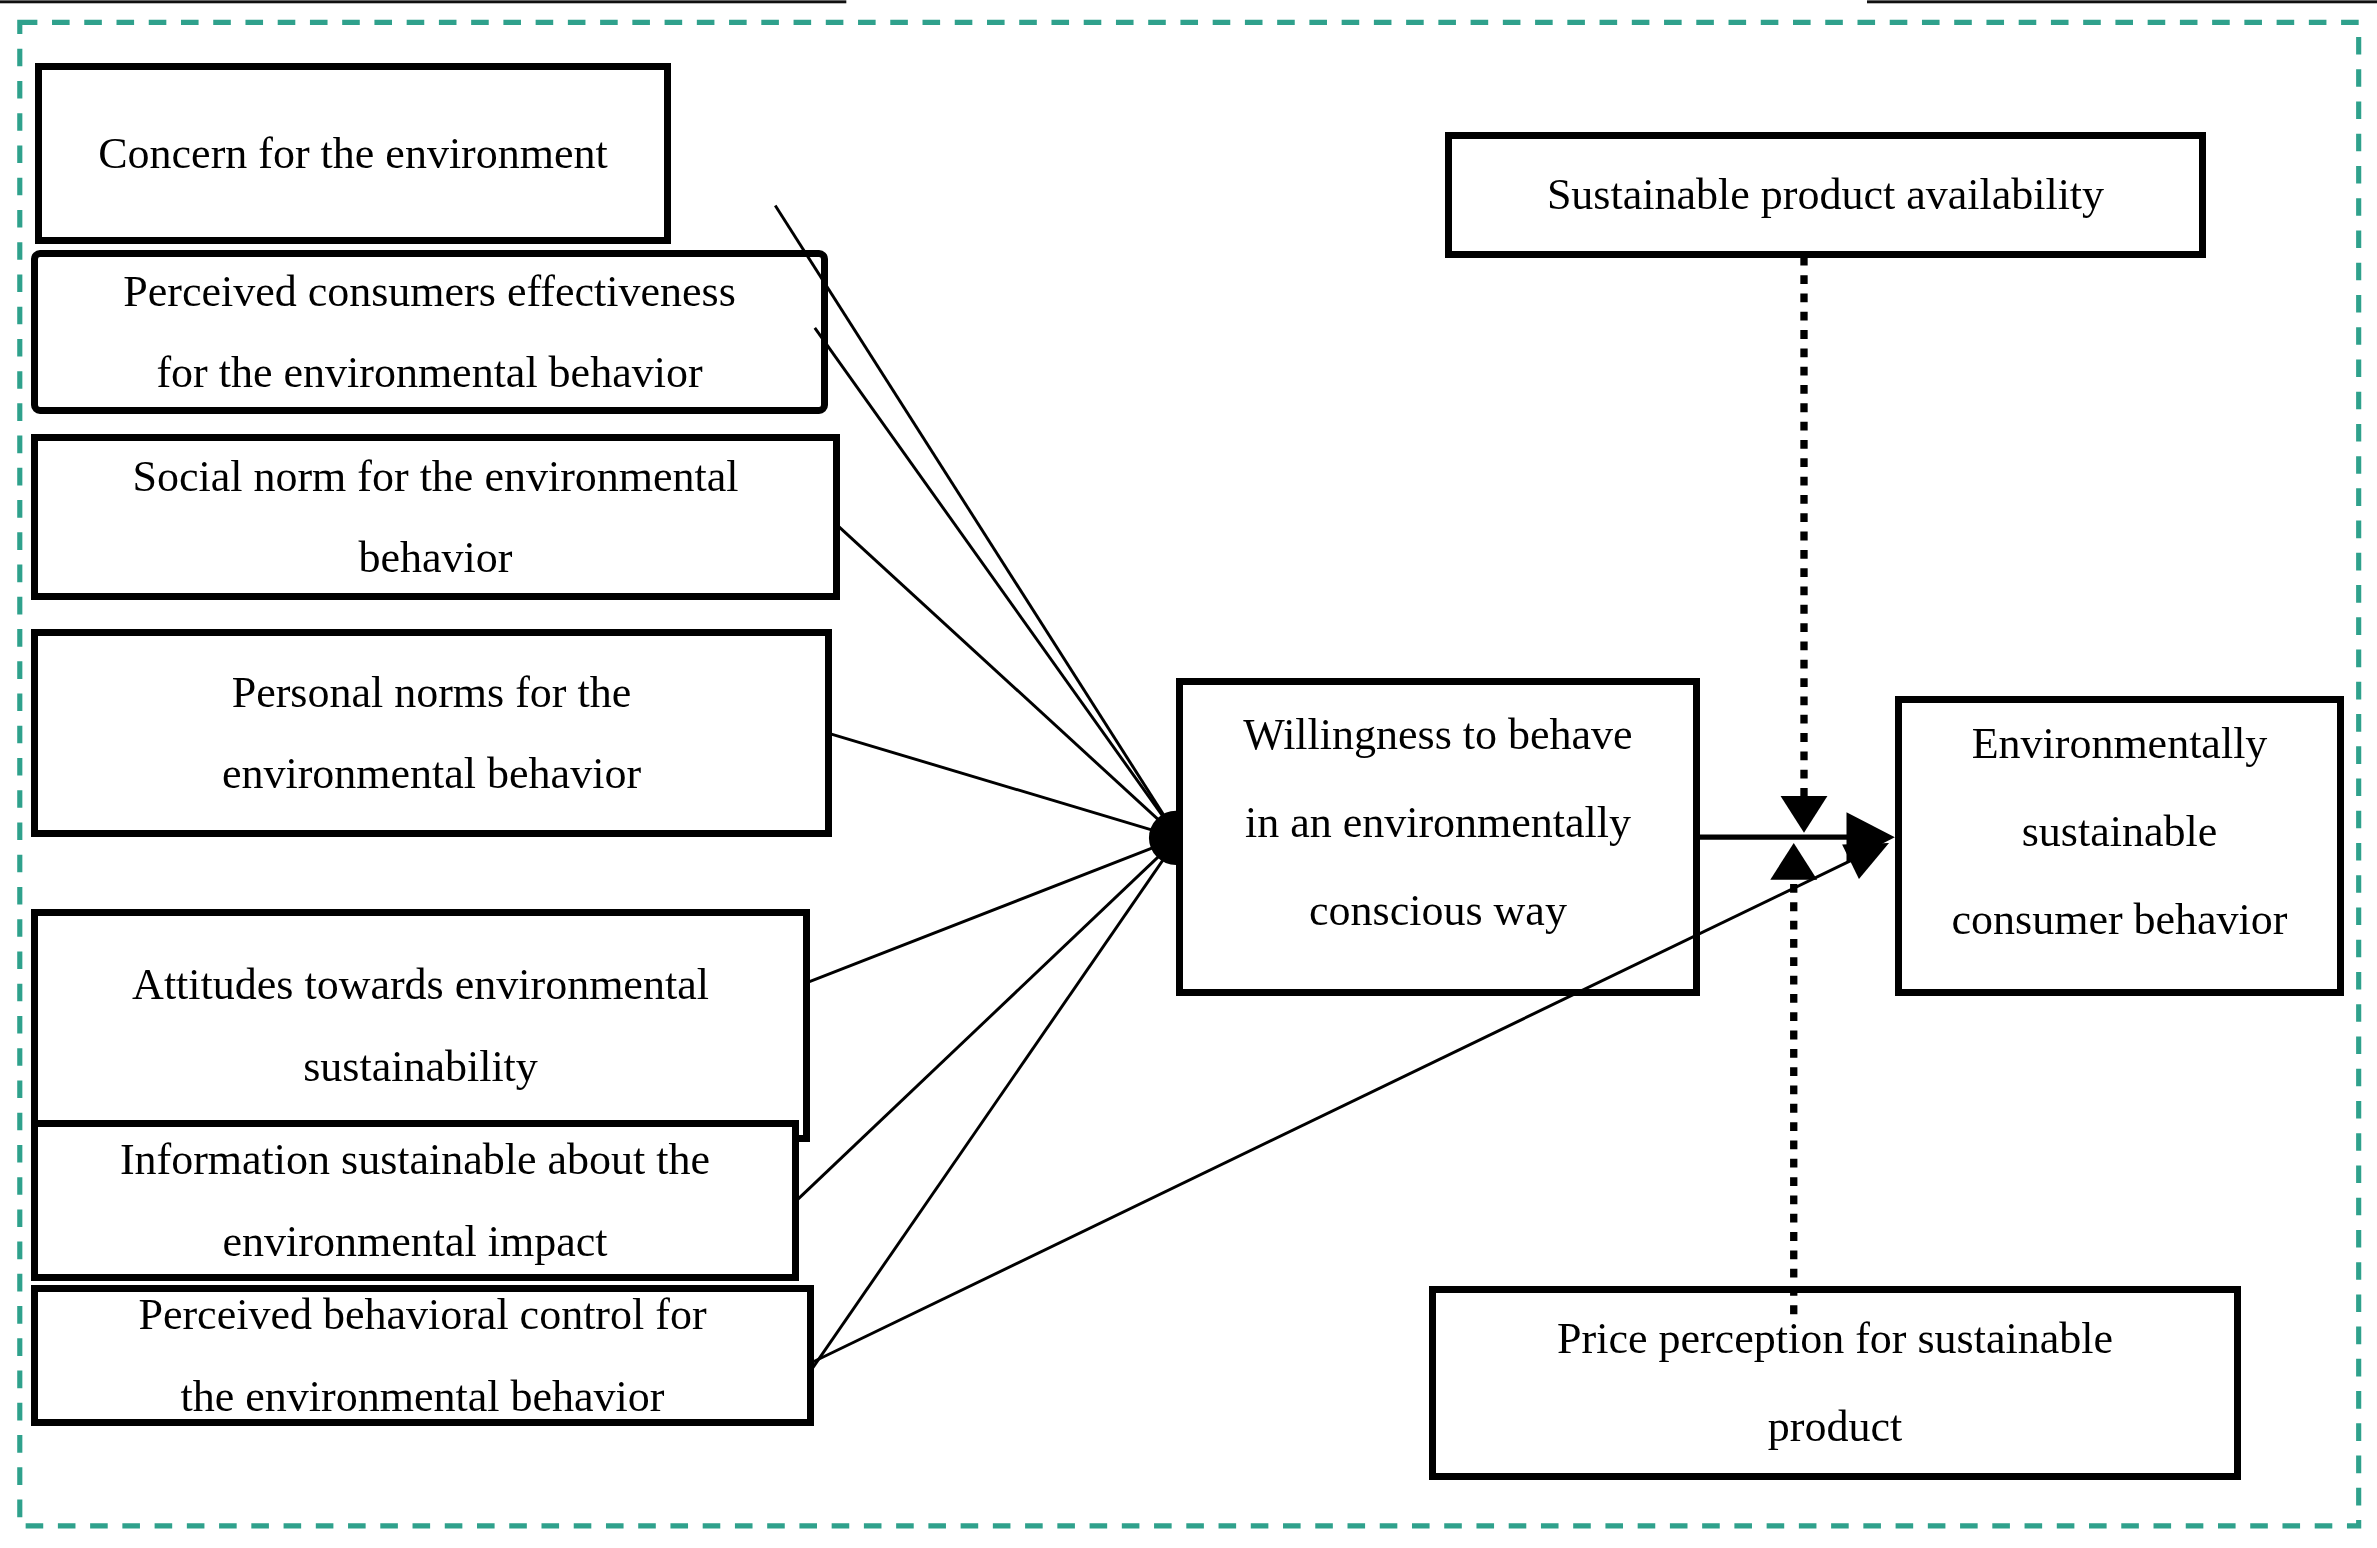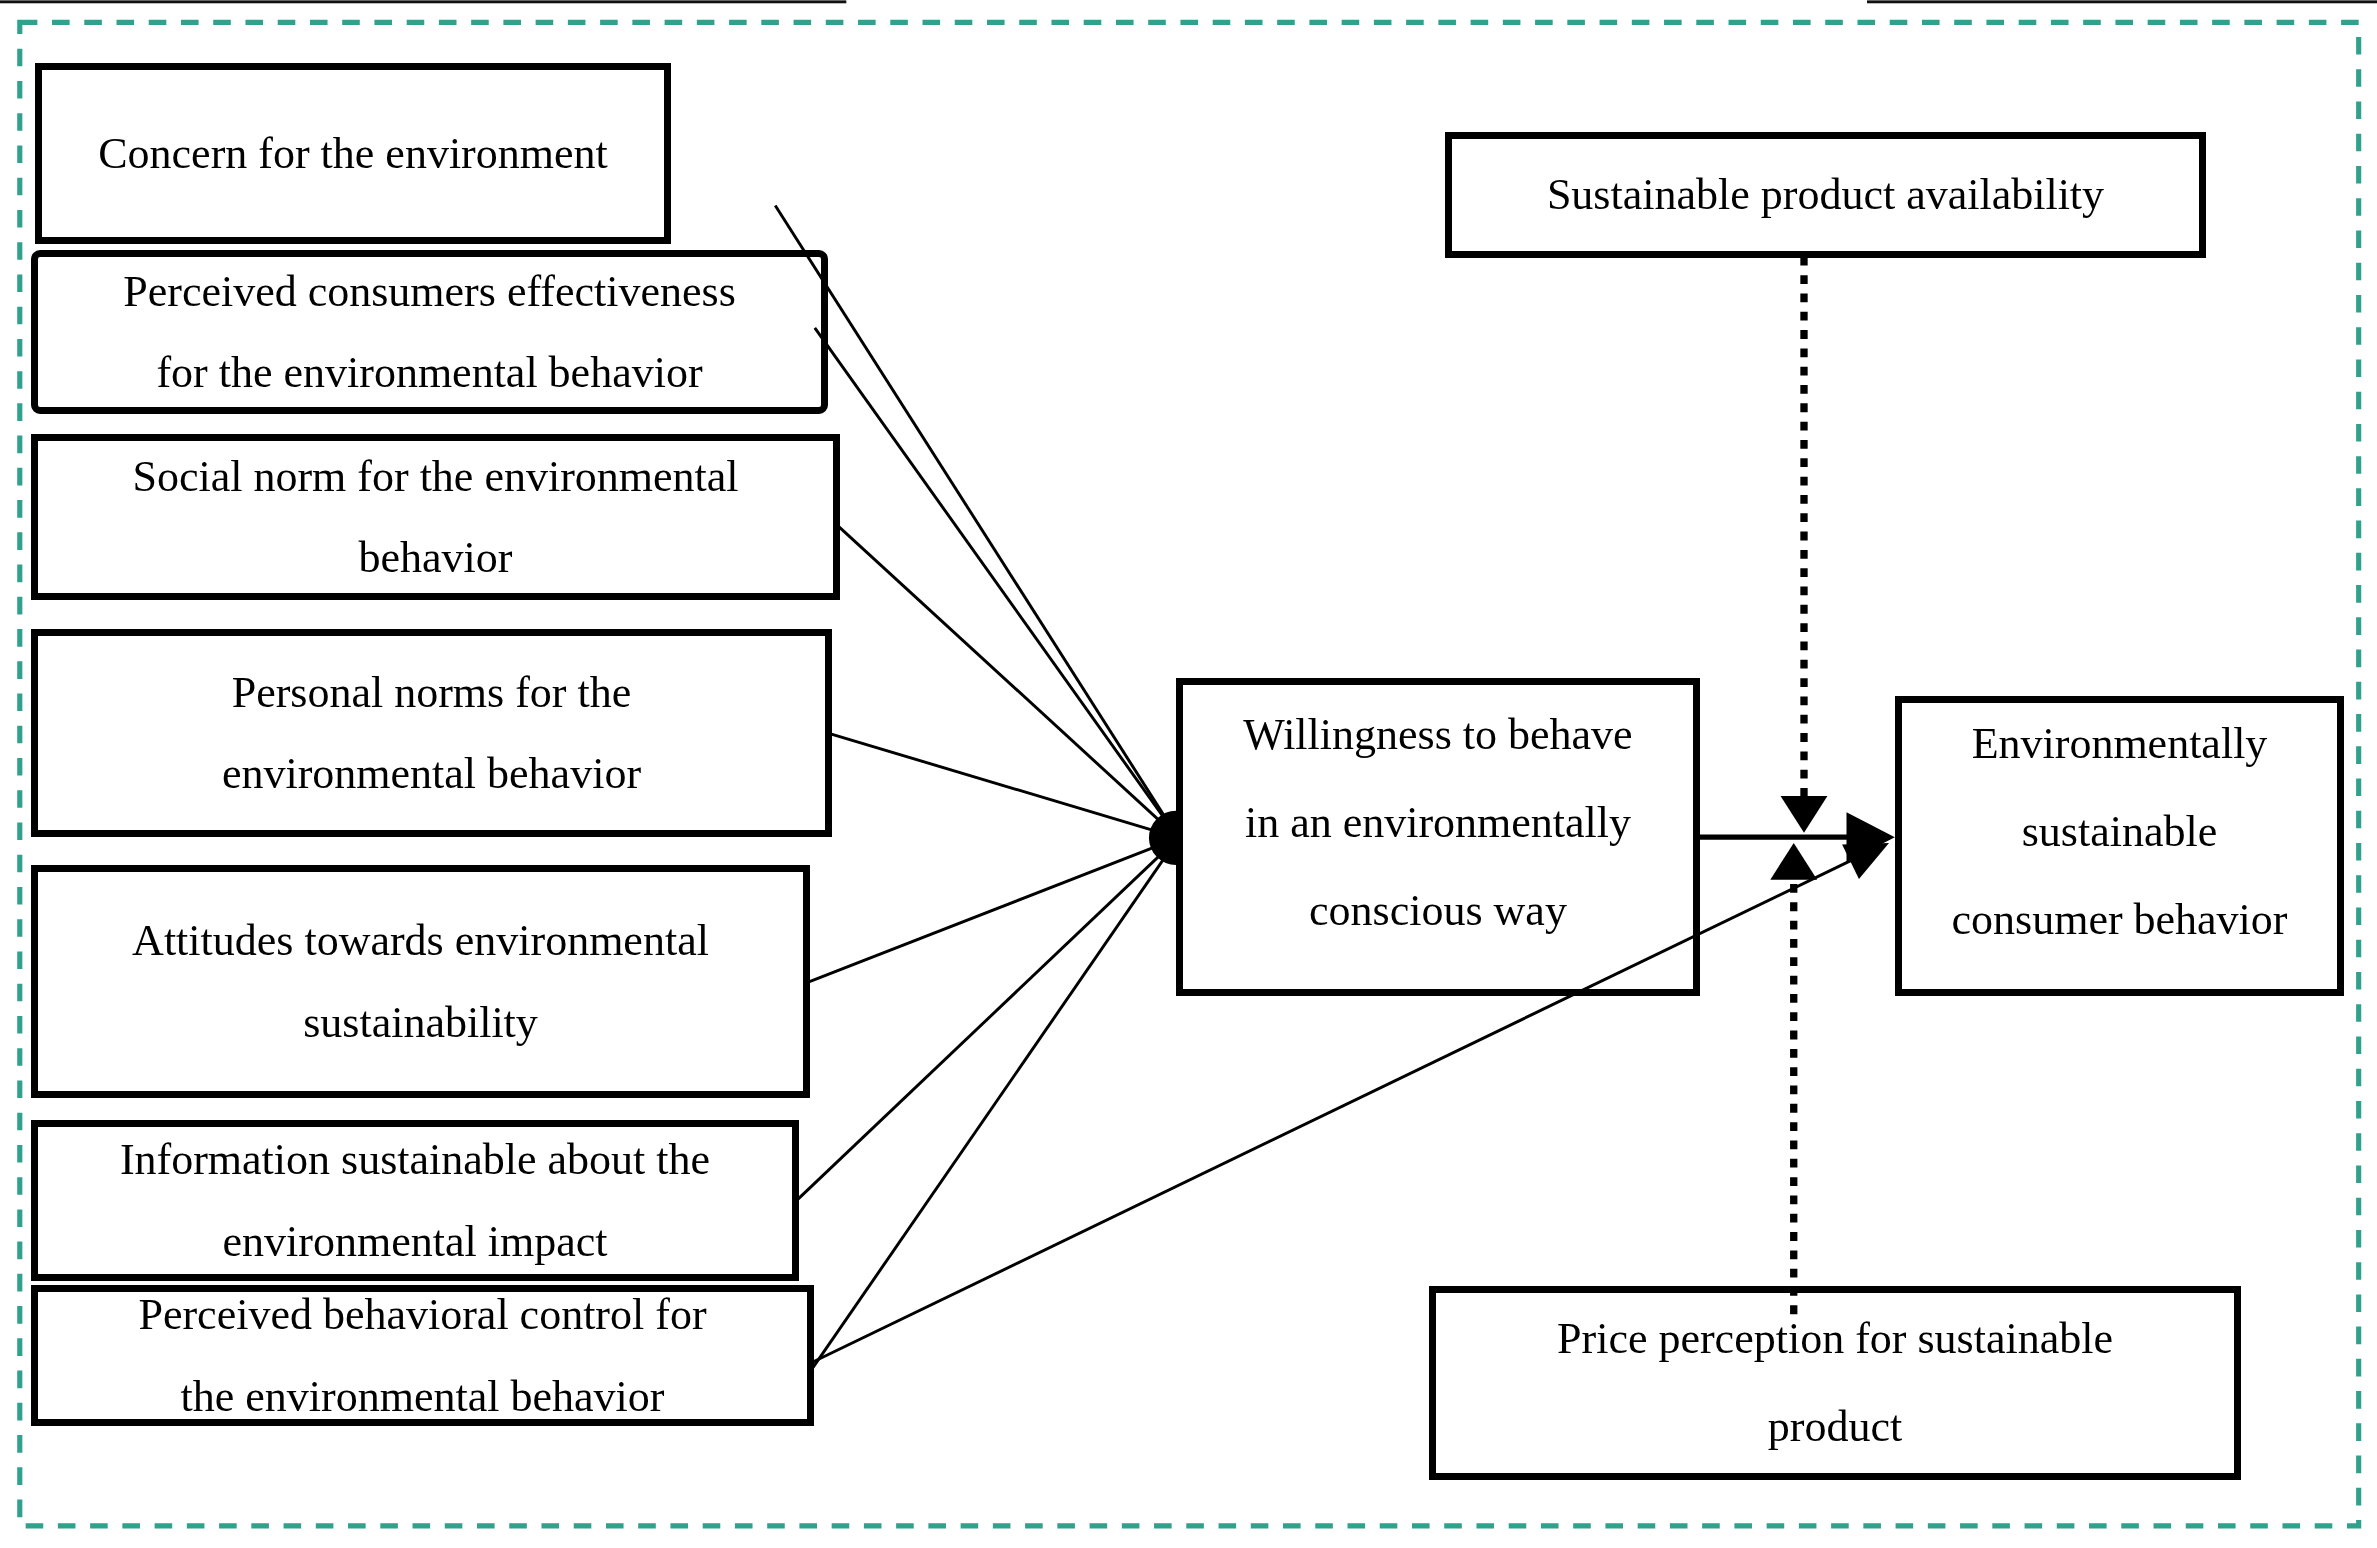--- a/index.html
+++ b/index.html
@@ -47,21 +47,21 @@
 
   <div class="box" style="left:31px;  top:250px;  width:797px; height:164px;border-radius:9px;">Perceived consumers effectiveness
 for the environmental behavior</div>
 
   <div class="box" style="left:31px;  top:434px;  width:809px; height:166px;">Social norm for the environmental
 behavior</div>
 
   <div class="box" style="left:31px;  top:629px;  width:801px; height:208px;">Personal norms for the
 environmental behavior</div>
 
-  <div class="box" style="left:31px;  top:865px; width:779px; height:233px;font-family:Liberation Serif, serif;">Attitudes towards environmental
+  <div class="box" style="left:31px;  top:909px; width:779px; height:233px;font-family:Liberation Serif, serif;">Attitudes towards environmental
 sustainability</div>
 
   <div class="box" style="left:31px;  top:1120px; width:768px; height:161px;">Information sustainable about the
 environmental impact</div>
 
   <div class="box" style="left:31px;  top:1285px; width:783px; height:141px;">Perceived behavioral control for
 the environmental behavior</div>
 
   <div class="box tall lifted" style="left:1176px; top:678px; width:524px; height:318px;">Willingness to behave
 in an environmentally

